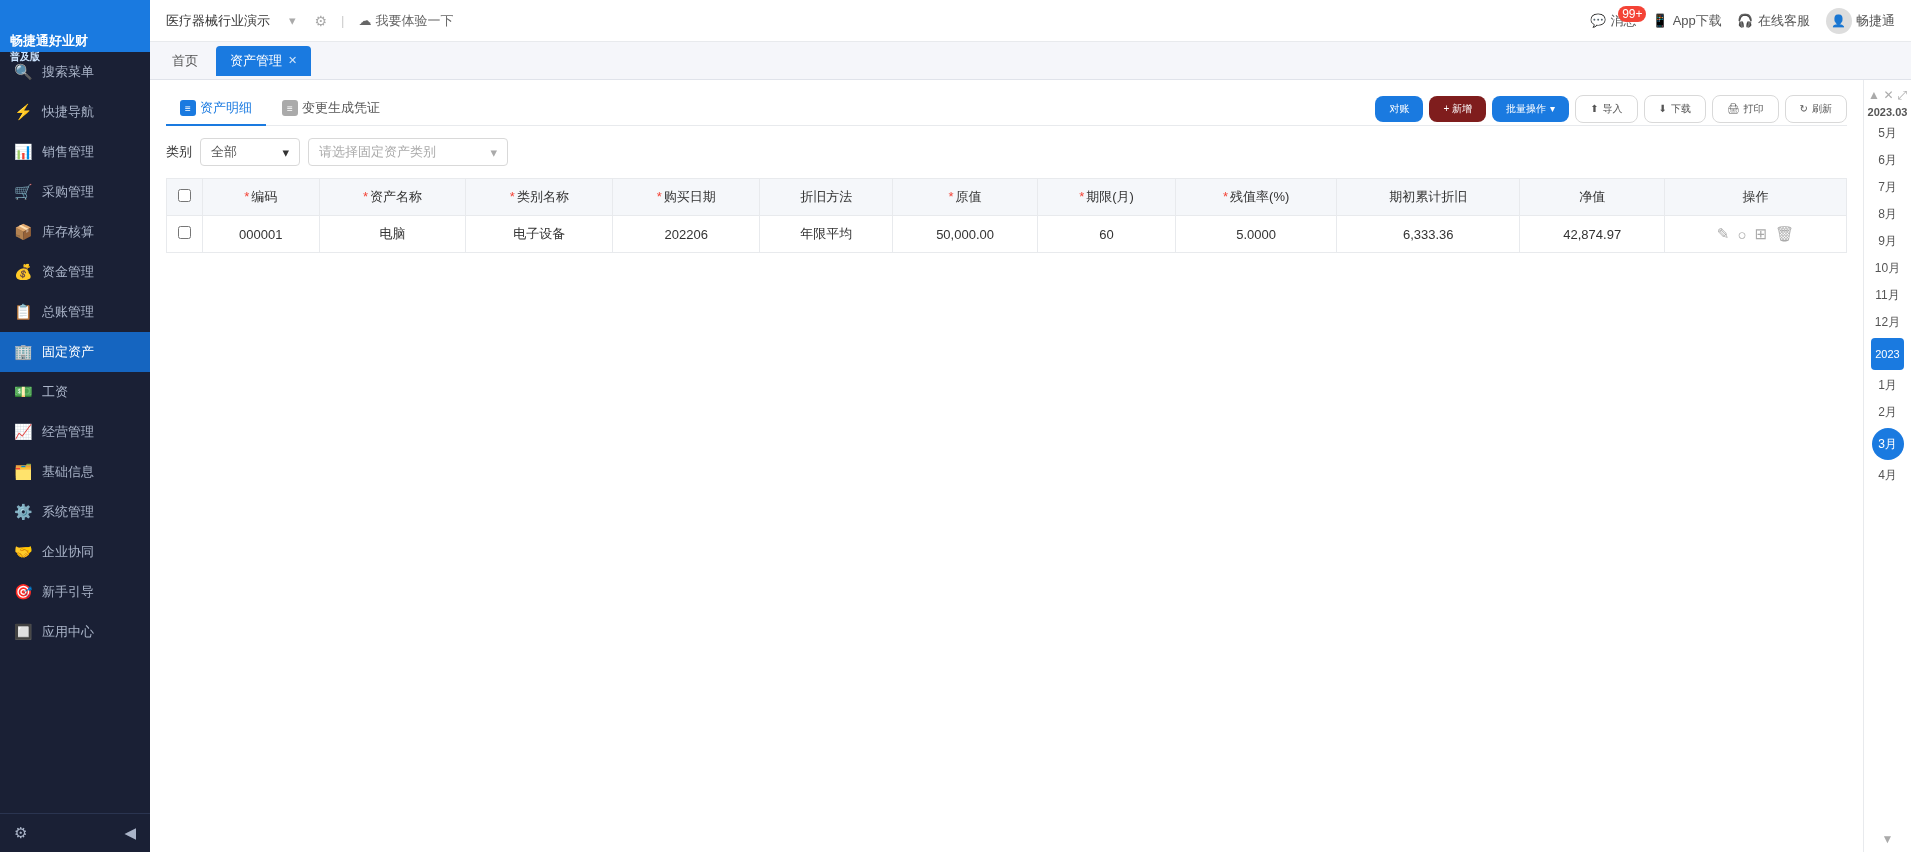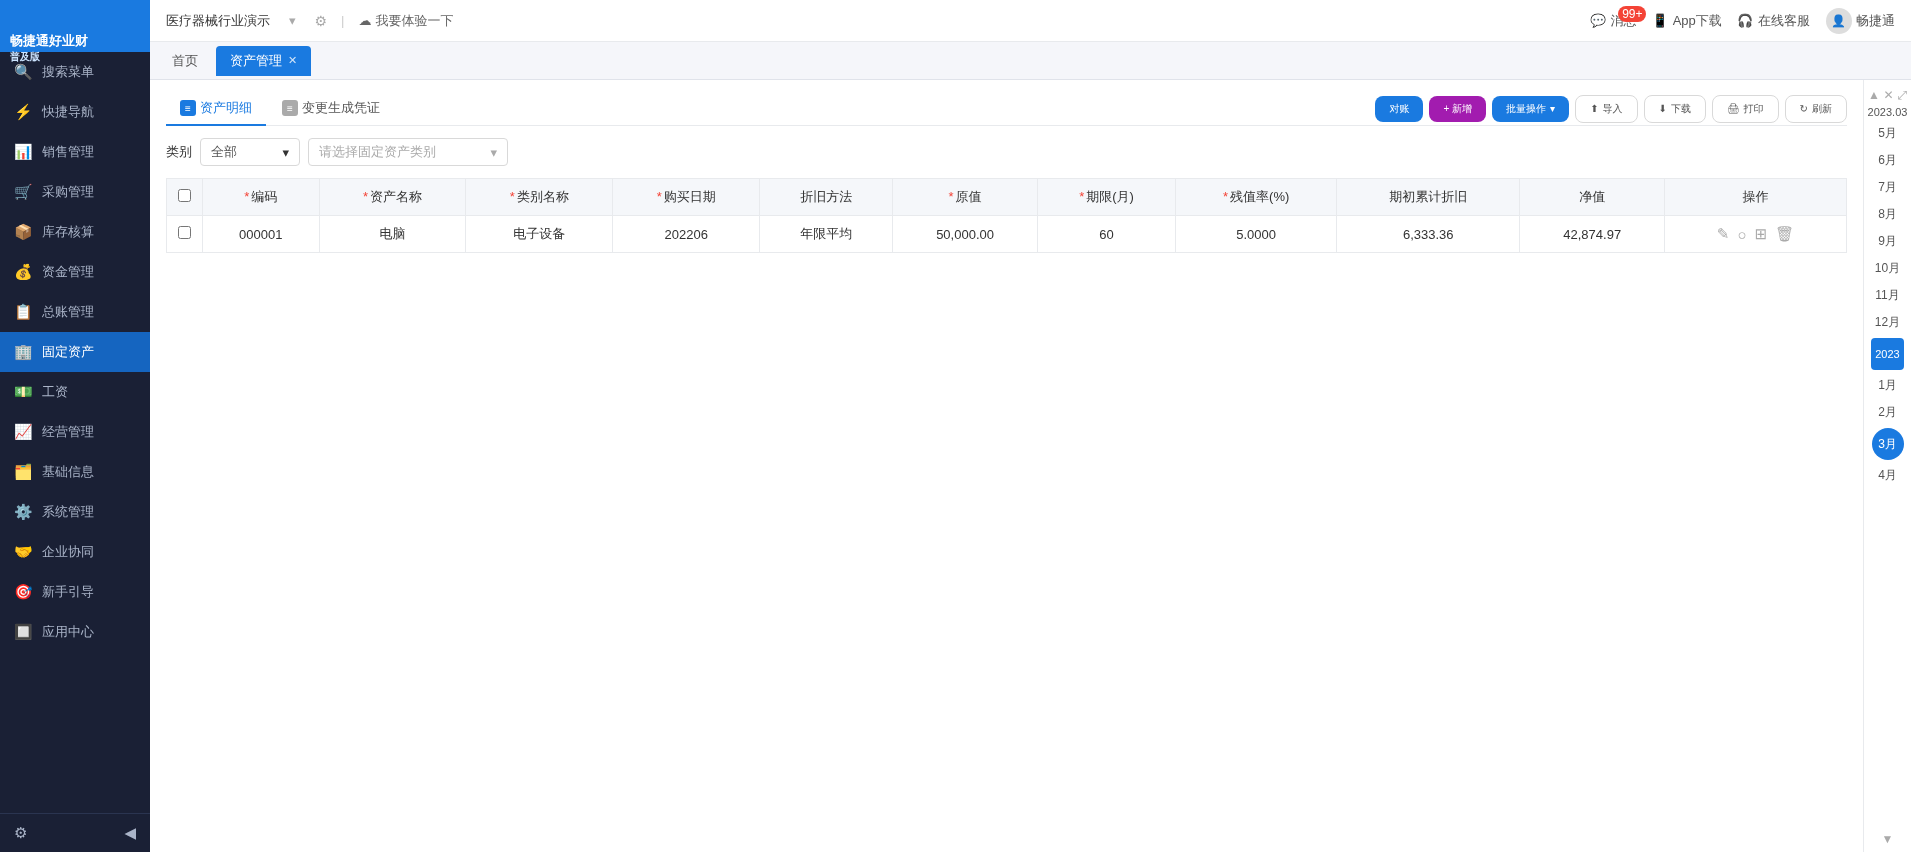--- a/index.html
+++ b/index.html
@@ -246,21 +246,21 @@
       padding: 6px 14px;
       border-radius: 8px;
       font-size: 10px;
       cursor: pointer;
       border: none;
       display: flex;
       align-items: center;
       gap: 4px;
     }
     .btn-primary { background: #1a7ae0; color: #fff; }
-    .btn-success { background: #a21caf; color: #fff; }
+    .btn-success { background: #7f1d1d; color: #fff; }
     .btn-batch {
       background: #1a7ae0;
       color: #fff;
       display: flex;
       align-items: center;
       gap: 4px;
     }
     .btn-outline {
       background: #fff;
       color: #555;
@@ -585,21 +585,21 @@
       </div>
 
     </div>
 
     <div class="right-panel">
       <div style="display:flex;align-items:center;justify-content:space-between;width:100%;padding:2px 4px;">
         <span class="panel-chevron">▲</span>
         <span style="font-size:12px;color:#aaa;cursor:pointer;">✕</span>
         <span style="font-size:12px;color:#aaa;cursor:pointer;">⤢</span>
       </div>
-      <div style="font-size:11px;color:#555;font-weight:normal;text-align:center;margin:2px 0;">2023.03</div>
+      <div style="font-size:11px;color:#555;font-weight:bold;text-align:center;margin:2px 0;">2023.03</div>
       <div class="panel-month">5月</div>
       <div class="panel-month">6月</div>
       <div class="panel-month">7月</div>
       <div class="panel-month">8月</div>
       <div class="panel-month">9月</div>
       <div class="panel-month">10月</div>
       <div class="panel-month">11月</div>
       <div class="panel-month">12月</div>
       <div class="panel-month year-badge">2023</div>
       <div class="panel-month">1月</div>

